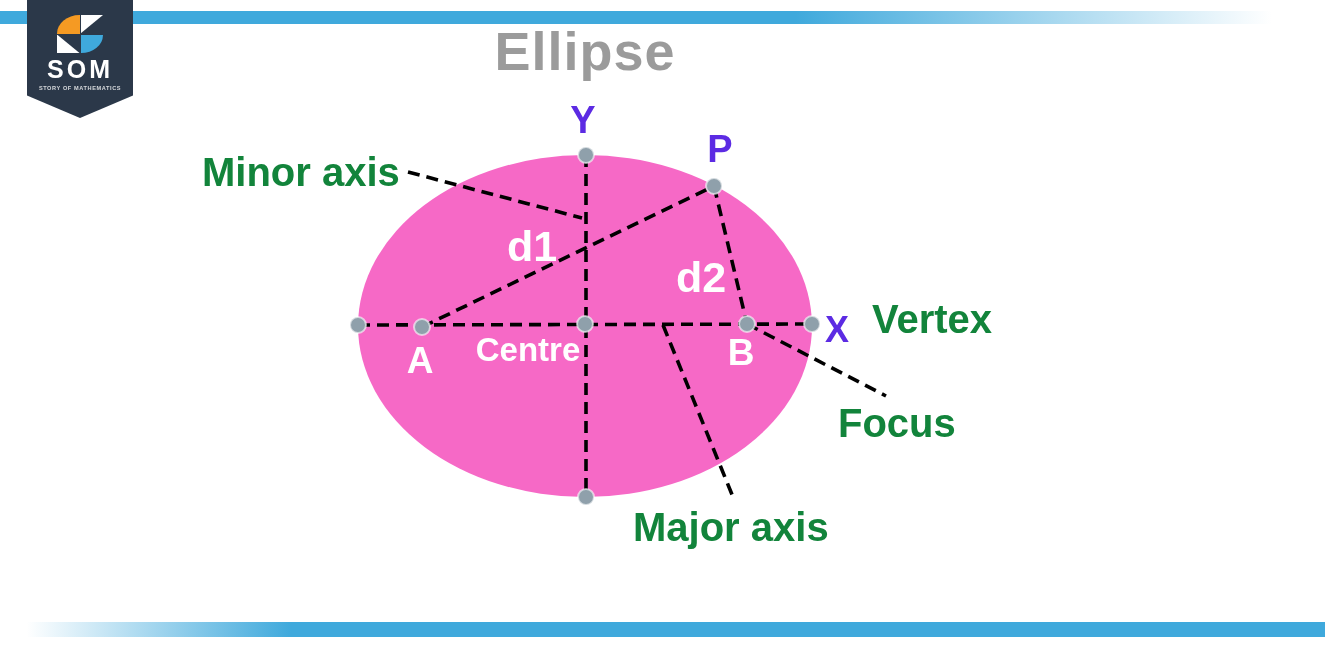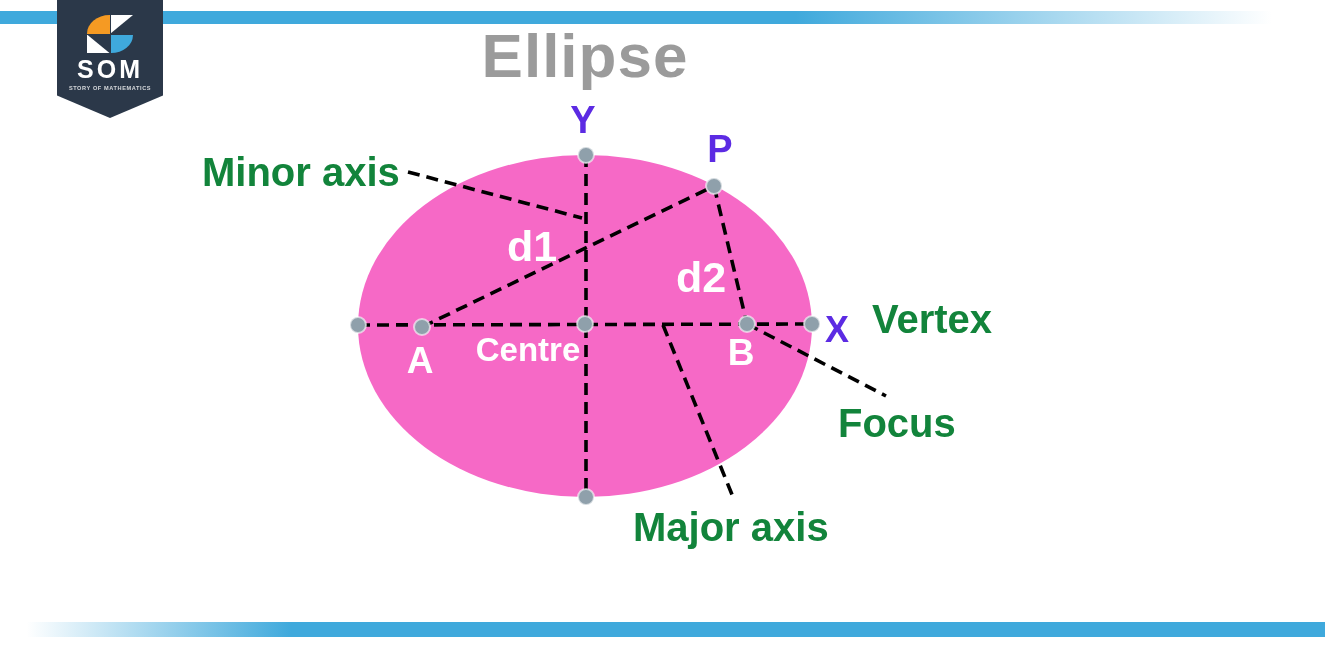--- a/index.html
+++ b/index.html
@@ -17,28 +17,28 @@
     position:absolute;left:0;top:11px;width:100%;height:13px;
     background:linear-gradient(to right,var(--accent-blue) 0%,var(--accent-blue) 60%,rgba(63,169,220,0) 96%);
   }
   .bottom-bar{
     position:absolute;left:0;top:622px;width:100%;height:15px;
     background:linear-gradient(to right,rgba(63,169,220,0) 2%,var(--accent-blue) 22%,var(--accent-blue) 100%);
   }
 
   .page-title{
     position:absolute;left:585px;top:20px;transform:translateX(-50%);
-    font-size:62px;font-weight:bold;color:var(--title-gray);letter-spacing:1px;white-space:nowrap;
+    font-size:54px;font-weight:bold;color:var(--title-gray);letter-spacing:1px;white-space:nowrap;
   }
 
   .logo-banner{
     position:absolute;left:27px;top:0;width:106px;height:118px;
     background:var(--banner-navy);
     clip-path:polygon(0 0,100% 0,100% 81%,50% 100%,0 81%);
-    z-index:5;text-align:center;margin-left:30px;
+    z-index:5;text-align:center;
   }
   .logo-icon{
     width:46px;height:38px;margin:15px auto 4px auto;
     display:grid;grid-template-columns:1fr 1fr;grid-template-rows:1fr 1fr;gap:1px;
   }
   .logo-icon .q-orange{background:var(--logo-orange);border-radius:100% 0 0 0;}
   .logo-icon .t-white-top{background:#fff;clip-path:polygon(0 0,100% 0,0 100%);}
   .logo-icon .t-white-bottom{background:#fff;clip-path:polygon(0 0,100% 100%,0 100%);}
   .logo-icon .q-blue{background:var(--accent-blue);border-radius:0 0 100% 0;}
   .logo-text{

